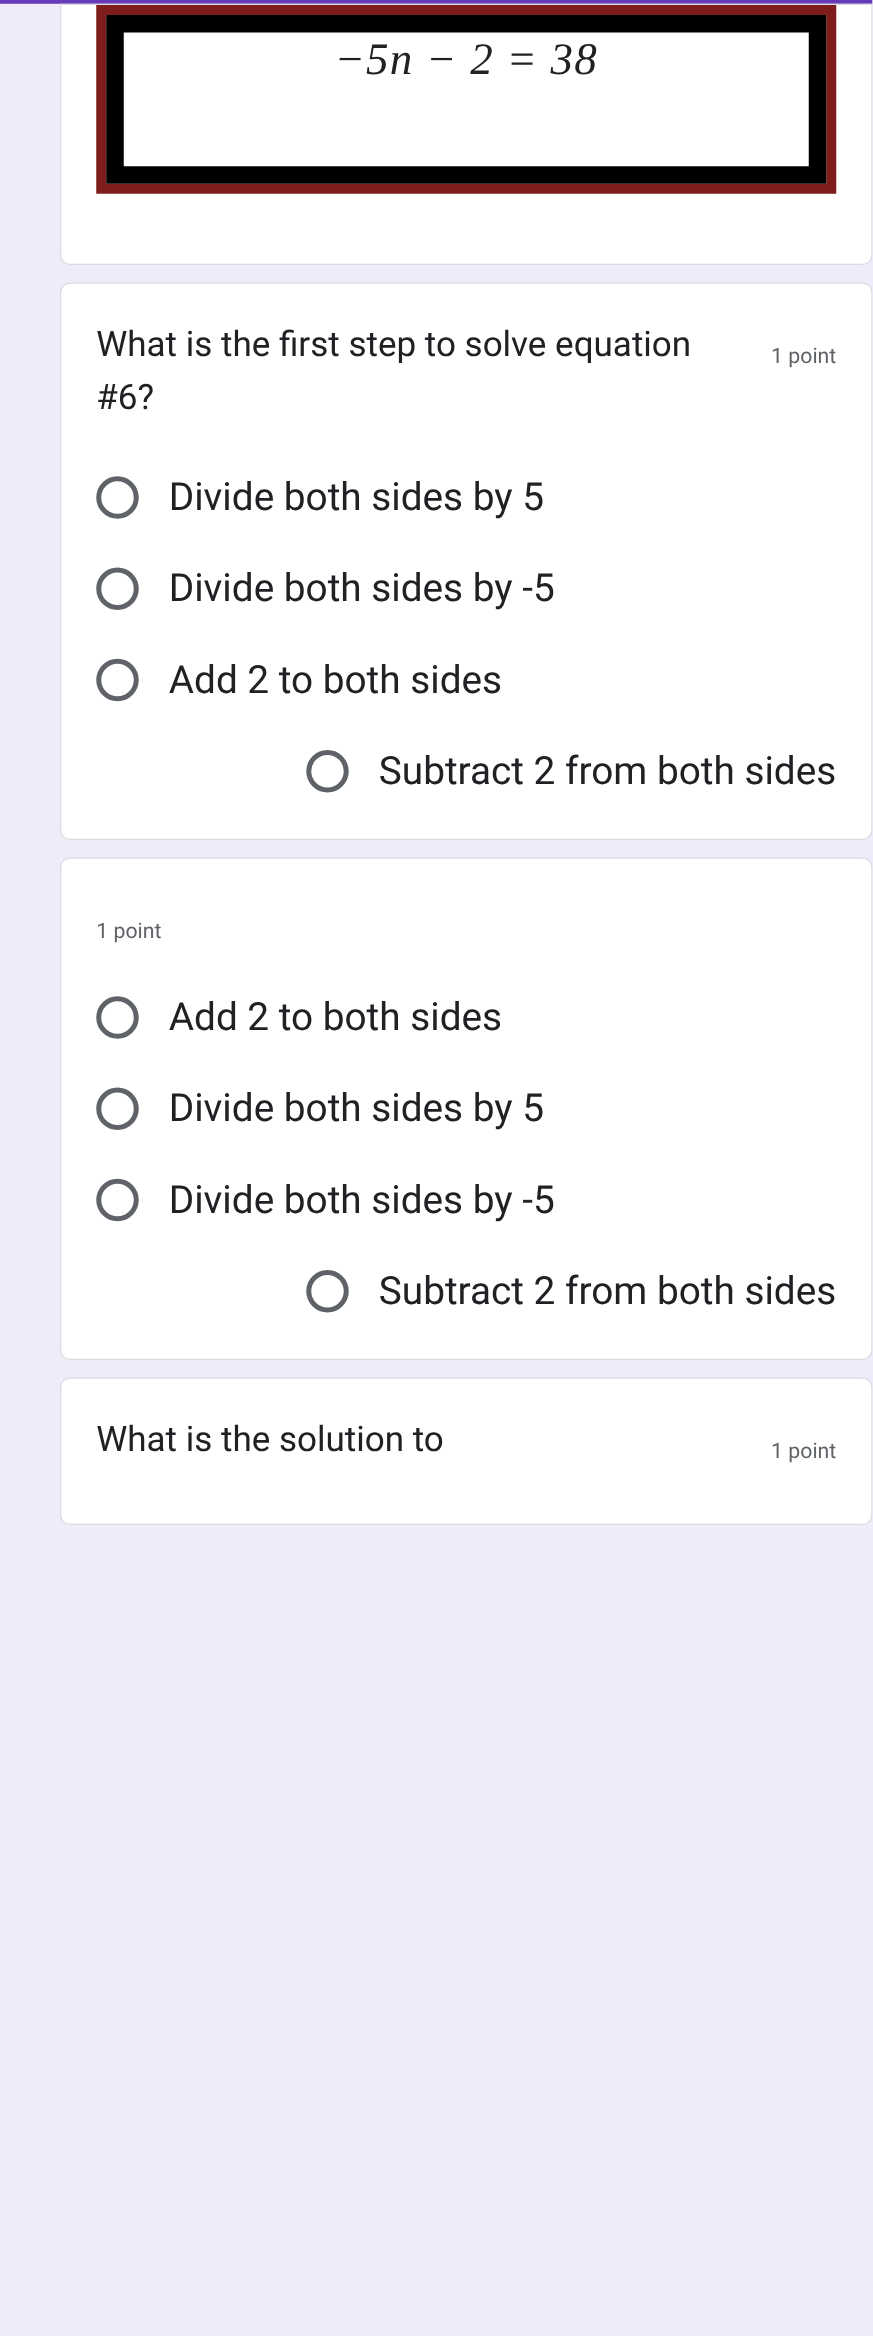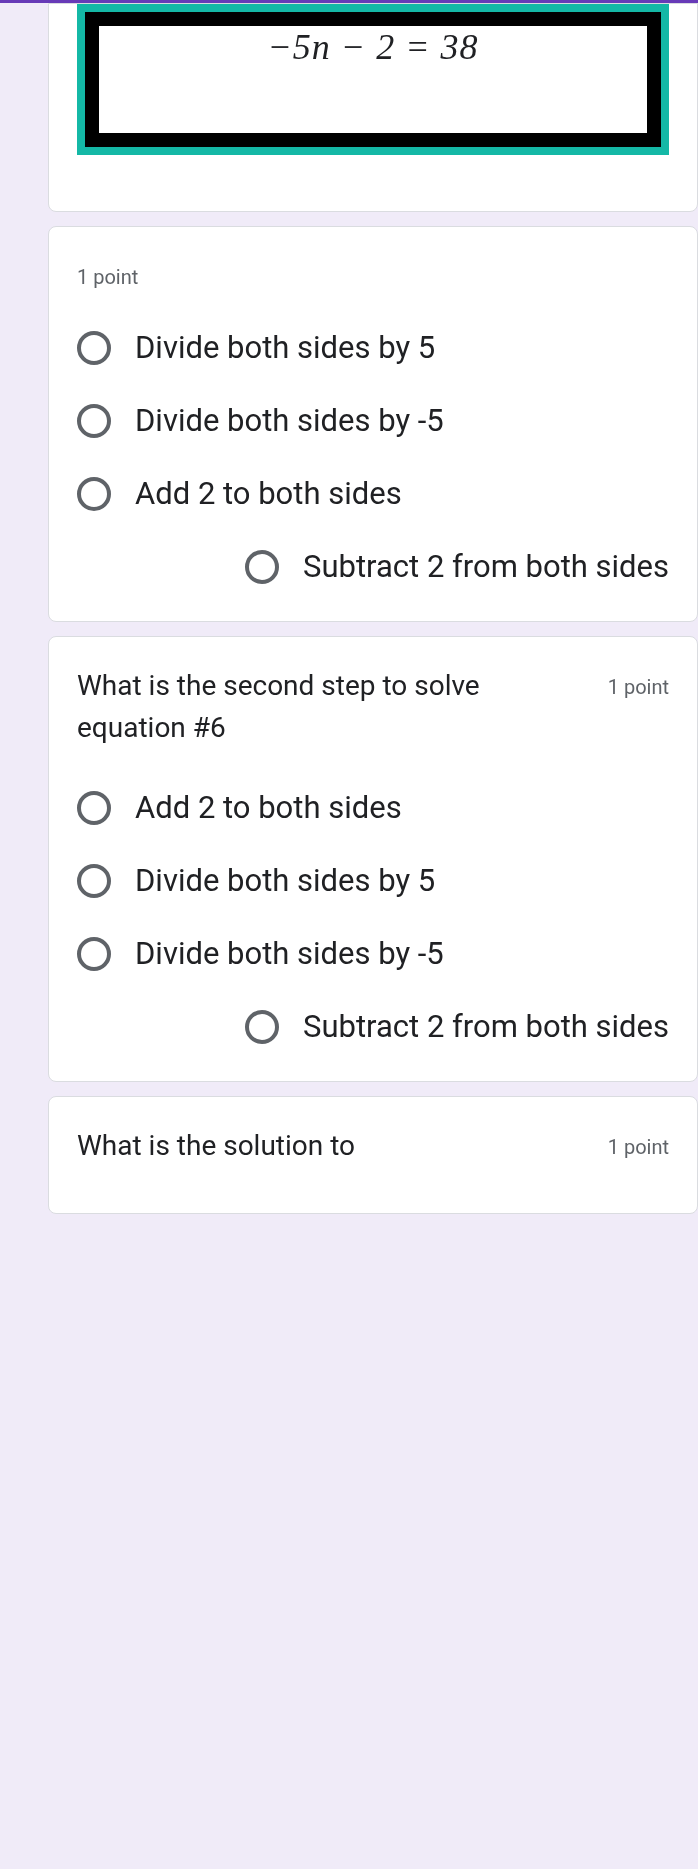--- a/index.html
+++ b/index.html
@@ -26,21 +26,21 @@
       border: 1px solid #dadce0;
       min-width: 650px;
     }
     .first-card {
       margin-top: 0;
       border-top-left-radius: 0;
       border-top-right-radius: 0;
       padding-top: 0;
     }
     .green-outer {
-      background: #14b8a6;
+      background: #7f1d1d;
       padding: 8px;
       position: relative;
     }
     .black-scallop {
       background: #fff;
       position: relative;
       padding: 0 60px 65px 60px;
       text-align: center;
       font-family: 'Cambria Math', 'Times New Roman', serif;
       font-size: 36px;
@@ -66,24 +66,24 @@
       gap: 20px;
     }
     .question-text {
       font-size: 28px;
       color: #202124;
       line-height: 1.5;
       flex: 1;
       font-weight: 400;
     }
     .points-text {
-      font-size: 20px;
+      font-size: 17px;
       color: #5f6368;
       white-space: nowrap;
-      margin-top: 10px;
+      margin-top: 20px;
     }
     .option-row {
       display: flex;
       align-items: center;
       margin-bottom: 36px;
       cursor: pointer;
     }
     .option-row:last-child {
       margin-bottom: 0;
       justify-content: flex-end;
@@ -116,20 +116,21 @@
     <div class="green-outer" style="width: 100%;">
       <div class="black-scallop">
         <span class="equation-text">−5n − 2 = 38</span>
       </div>
     </div>
   </div>
 </div>
 
 <div class="card">
   <div class="question-header">
+    <div class="question-text">What is the first step to solve equation #6?</div>
     <div class="points-text">1 point</div>
   </div>
   <div class="option-row">
     <div class="radio-circle"></div>
     <div class="option-label">Divide both sides by 5</div>
   </div>
   <div class="option-row">
     <div class="radio-circle"></div>
     <div class="option-label">Divide both sides by -5</div>
   </div>
@@ -138,21 +139,20 @@
     <div class="option-label">Add 2 to both sides</div>
   </div>
   <div class="option-row">
     <div class="radio-circle"></div>
     <div class="option-label">Subtract 2 from both sides</div>
   </div>
 </div>
 
 <div class="card">
   <div class="question-header">
-    <div class="question-text">What is the second step to solve equation #6</div>
     <div class="points-text">1 point</div>
   </div>
   <div class="option-row">
     <div class="radio-circle"></div>
     <div class="option-label">Add 2 to both sides</div>
   </div>
   <div class="option-row">
     <div class="radio-circle"></div>
     <div class="option-label">Divide both sides by 5</div>
   </div>

